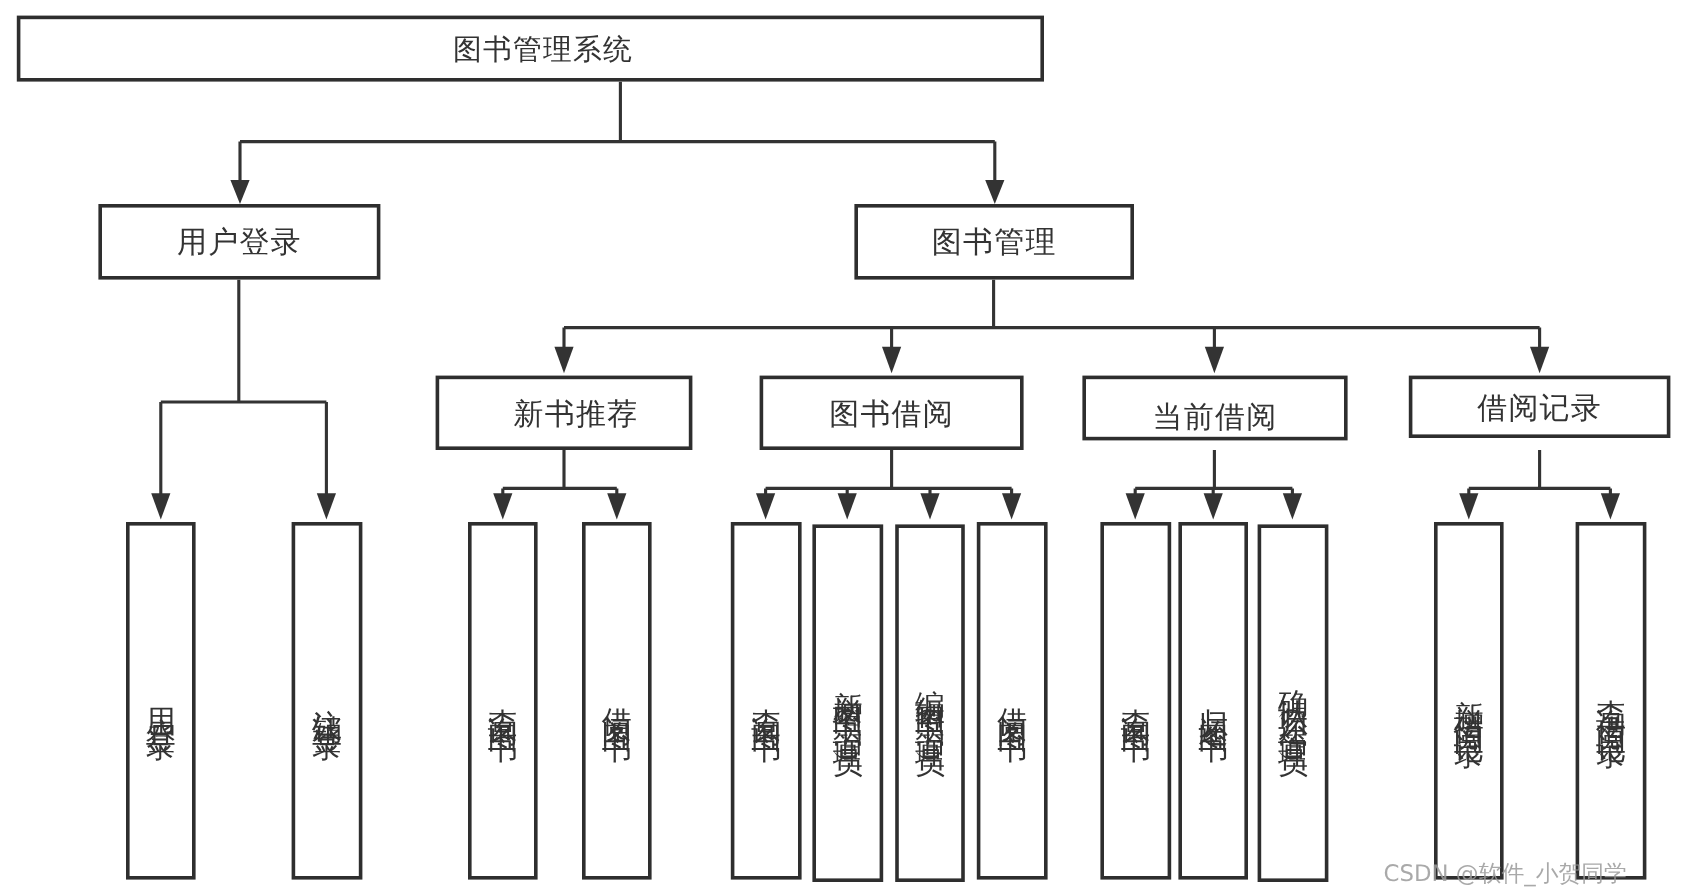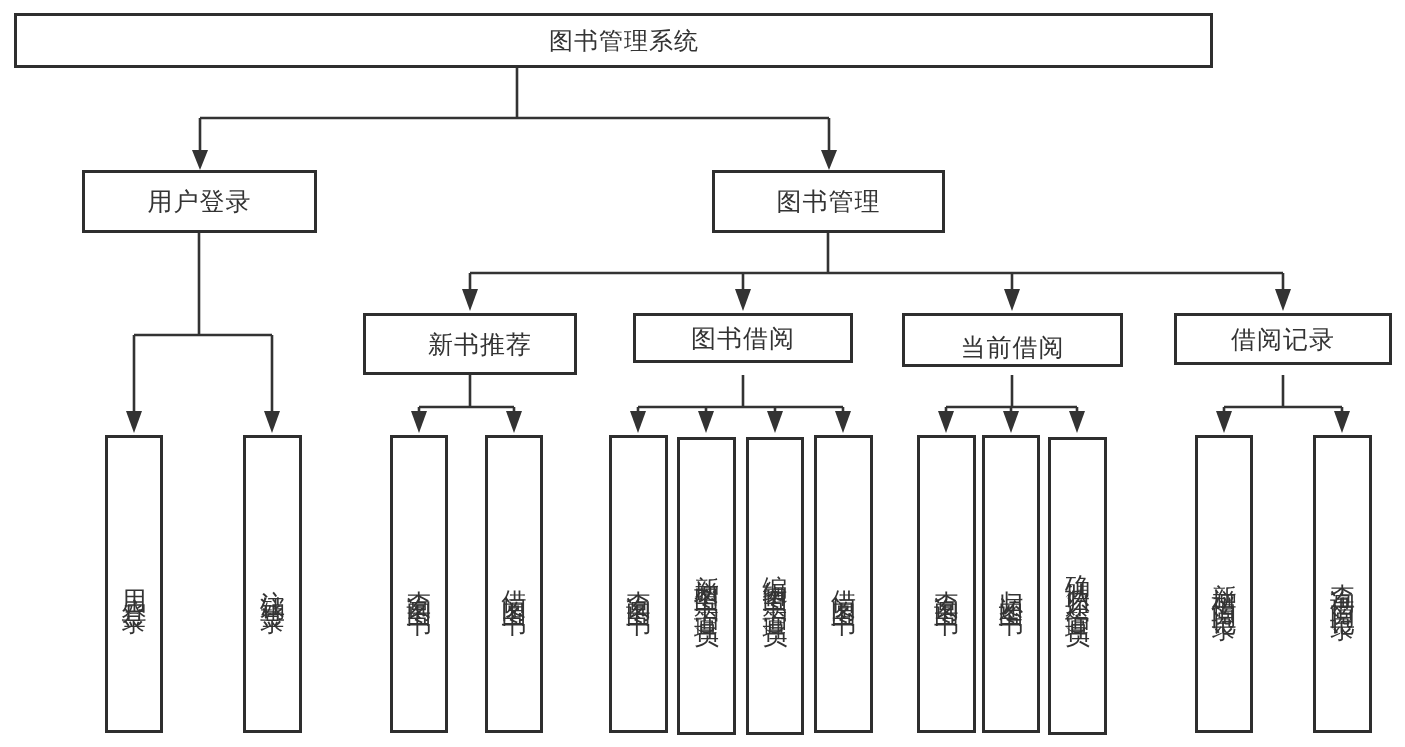--- a/index.html
+++ b/index.html
@@ -99,35 +99,35 @@
       <polygon points="767,411 783,411 775,433"></polygon>
       <polygon points="835,411 851,411 843,433"></polygon>
       <polygon points="938,411 954,411 946,433"></polygon>
       <polygon points="1003,411 1019,411 1011,433"></polygon>
       <polygon points="1069,411 1085,411 1077,433"></polygon>
       <polygon points="1216,411 1232,411 1224,433"></polygon>
       <polygon points="1334,411 1350,411 1342,433"></polygon>
     </g>
   </svg>
 
-  <div class="node root" style="left:14px;top:13px;width:1199px;height:55px;padding-left:21px;">
+  <div class="node root" style="left:14px;top:13px;width:856px;height:55px;padding-left:21px;">
     <span class="lbl">图书管理系统</span>
   </div>
 
   <div class="node" style="left:82px;top:170px;width:235px;height:63px;">
     <span class="lbl">用户登录</span>
   </div>
   <div class="node" style="left:712px;top:170px;width:233px;height:63px;">
     <span class="lbl">图书管理</span>
   </div>
 
   <div class="node" style="left:363px;top:313px;width:214px;height:62px;padding-left:20px;">
     <span class="lbl">新书推荐</span>
   </div>
-  <div class="node" style="left:633px;top:313px;width:220px;height:50px;">
+  <div class="node" style="left:633px;top:313px;width:220px;height:62px;">
     <span class="lbl">图书借阅</span>
   </div>
   <div class="node" style="left:902px;top:313px;width:221px;height:54px;align-items:flex-end;">
     <span class="lbl">当前借阅</span>
   </div>
   <div class="node" style="left:1174px;top:313px;width:218px;height:52px;">
     <span class="lbl">借阅记录</span>
   </div>
 
   <div class="node vbox" style="left:105px;top:435px;width:58px;height:298px;">
@@ -167,14 +167,15 @@
     <span class="lbl">确认归还（管理员）</span>
   </div>
 
   <div class="node vbox" style="left:1195px;top:435px;width:58px;height:298px;">
     <span class="lbl">新增借阅记录</span>
   </div>
   <div class="node vbox" style="left:1313px;top:435px;width:59px;height:298px;">
     <span class="lbl">查询借阅记录</span>
   </div>
 
+  <div class="watermark">CSDN @软件_小贺同学</div>
 
 </div>
 
 </body></html>

